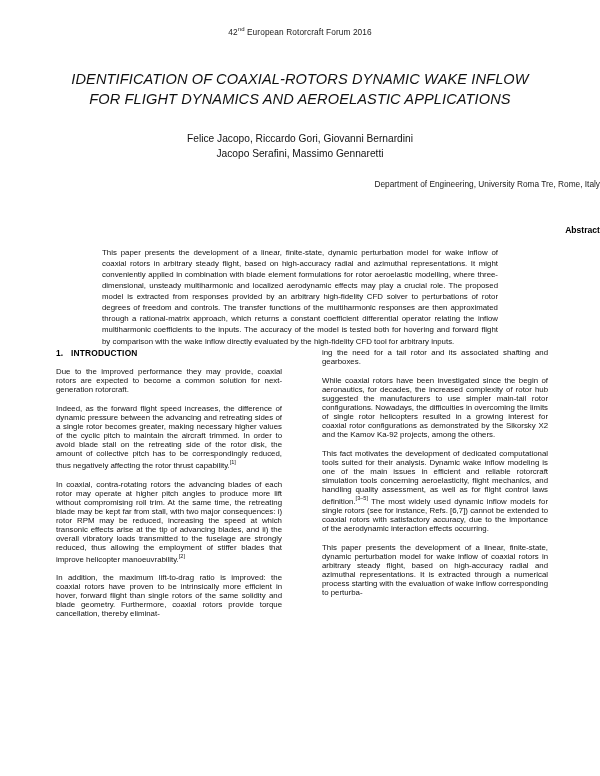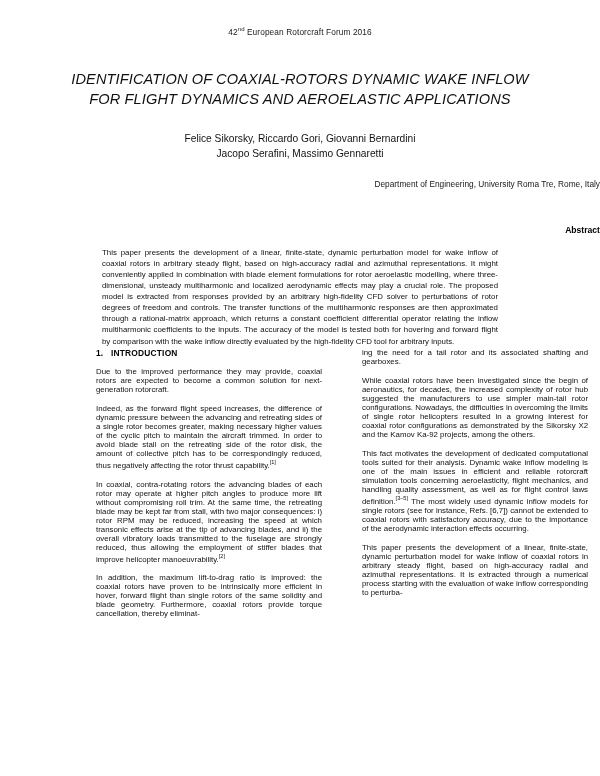--- a/index.html
+++ b/index.html
@@ -73,21 +73,20 @@
     text-align: justify;
     color: #111111;
   }
   .columns {
     position: absolute;
     left: 56px;
     top: 348px;
     width: 492px;
     display: flex;
     gap: 40px;
-    margin-left: 40px;
   }
   .col {
     width: 234px;
   }
   .sec-heading {
     font-size: 8.4px;
     font-weight: bold;
     margin: 0 0 9px 0;
     letter-spacing: 0.2px;
   }
@@ -117,21 +116,21 @@
 <div class="page">
 
   <div class="running-head"><span>42</span><sup>nd</sup><span> European Rotorcraft Forum 2016</span></div>
 
   <div class="title-block">
     <div class="title-line">IDENTIFICATION OF COAXIAL-ROTORS DYNAMIC WAKE INFLOW</div>
     <div class="title-line">FOR FLIGHT DYNAMICS AND AEROELASTIC APPLICATIONS</div>
   </div>
 
   <div class="authors-block">
-    <div class="author-line">Felice Sikorsky, Riccardo Gori, Giovanni Bernardini</div>
+    <div class="author-line">Felice Jacopo, Riccardo Gori, Giovanni Bernardini</div>
     <div class="author-line">Jacopo Serafini, Massimo Gennaretti</div>
   </div>
 
   <div class="affiliation">Department of Engineering, University Roma Tre, Rome, Italy</div>
 
   <div class="abstract-heading">Abstract</div>
   <div class="abstract-body">This paper presents the development of a linear, finite-state, dynamic perturbation model for wake inflow of coaxial rotors in arbitrary steady flight, based on high-accuracy radial and azimuthal representations. It might conveniently applied in combination with blade element formulations for rotor aeroelastic modelling, where three-dimensional, unsteady multiharmonic and localized aerodynamic effects may play a crucial role. The proposed model is extracted from responses provided by an arbitrary high-fidelity CFD solver to perturbations of rotor degrees of freedom and controls. The transfer functions of the multiharmonic responses are then approximated through a rational-matrix approach, which returns a constant coefficient differential operator relating the inflow multiharmonic coefficients to the inputs. The accuracy of the model is tested both for hovering and forward flight by comparison with the wake inflow directly evaluated by the high-fidelity CFD tool for arbitrary inputs.</div>
 
   <div class="columns">
 

